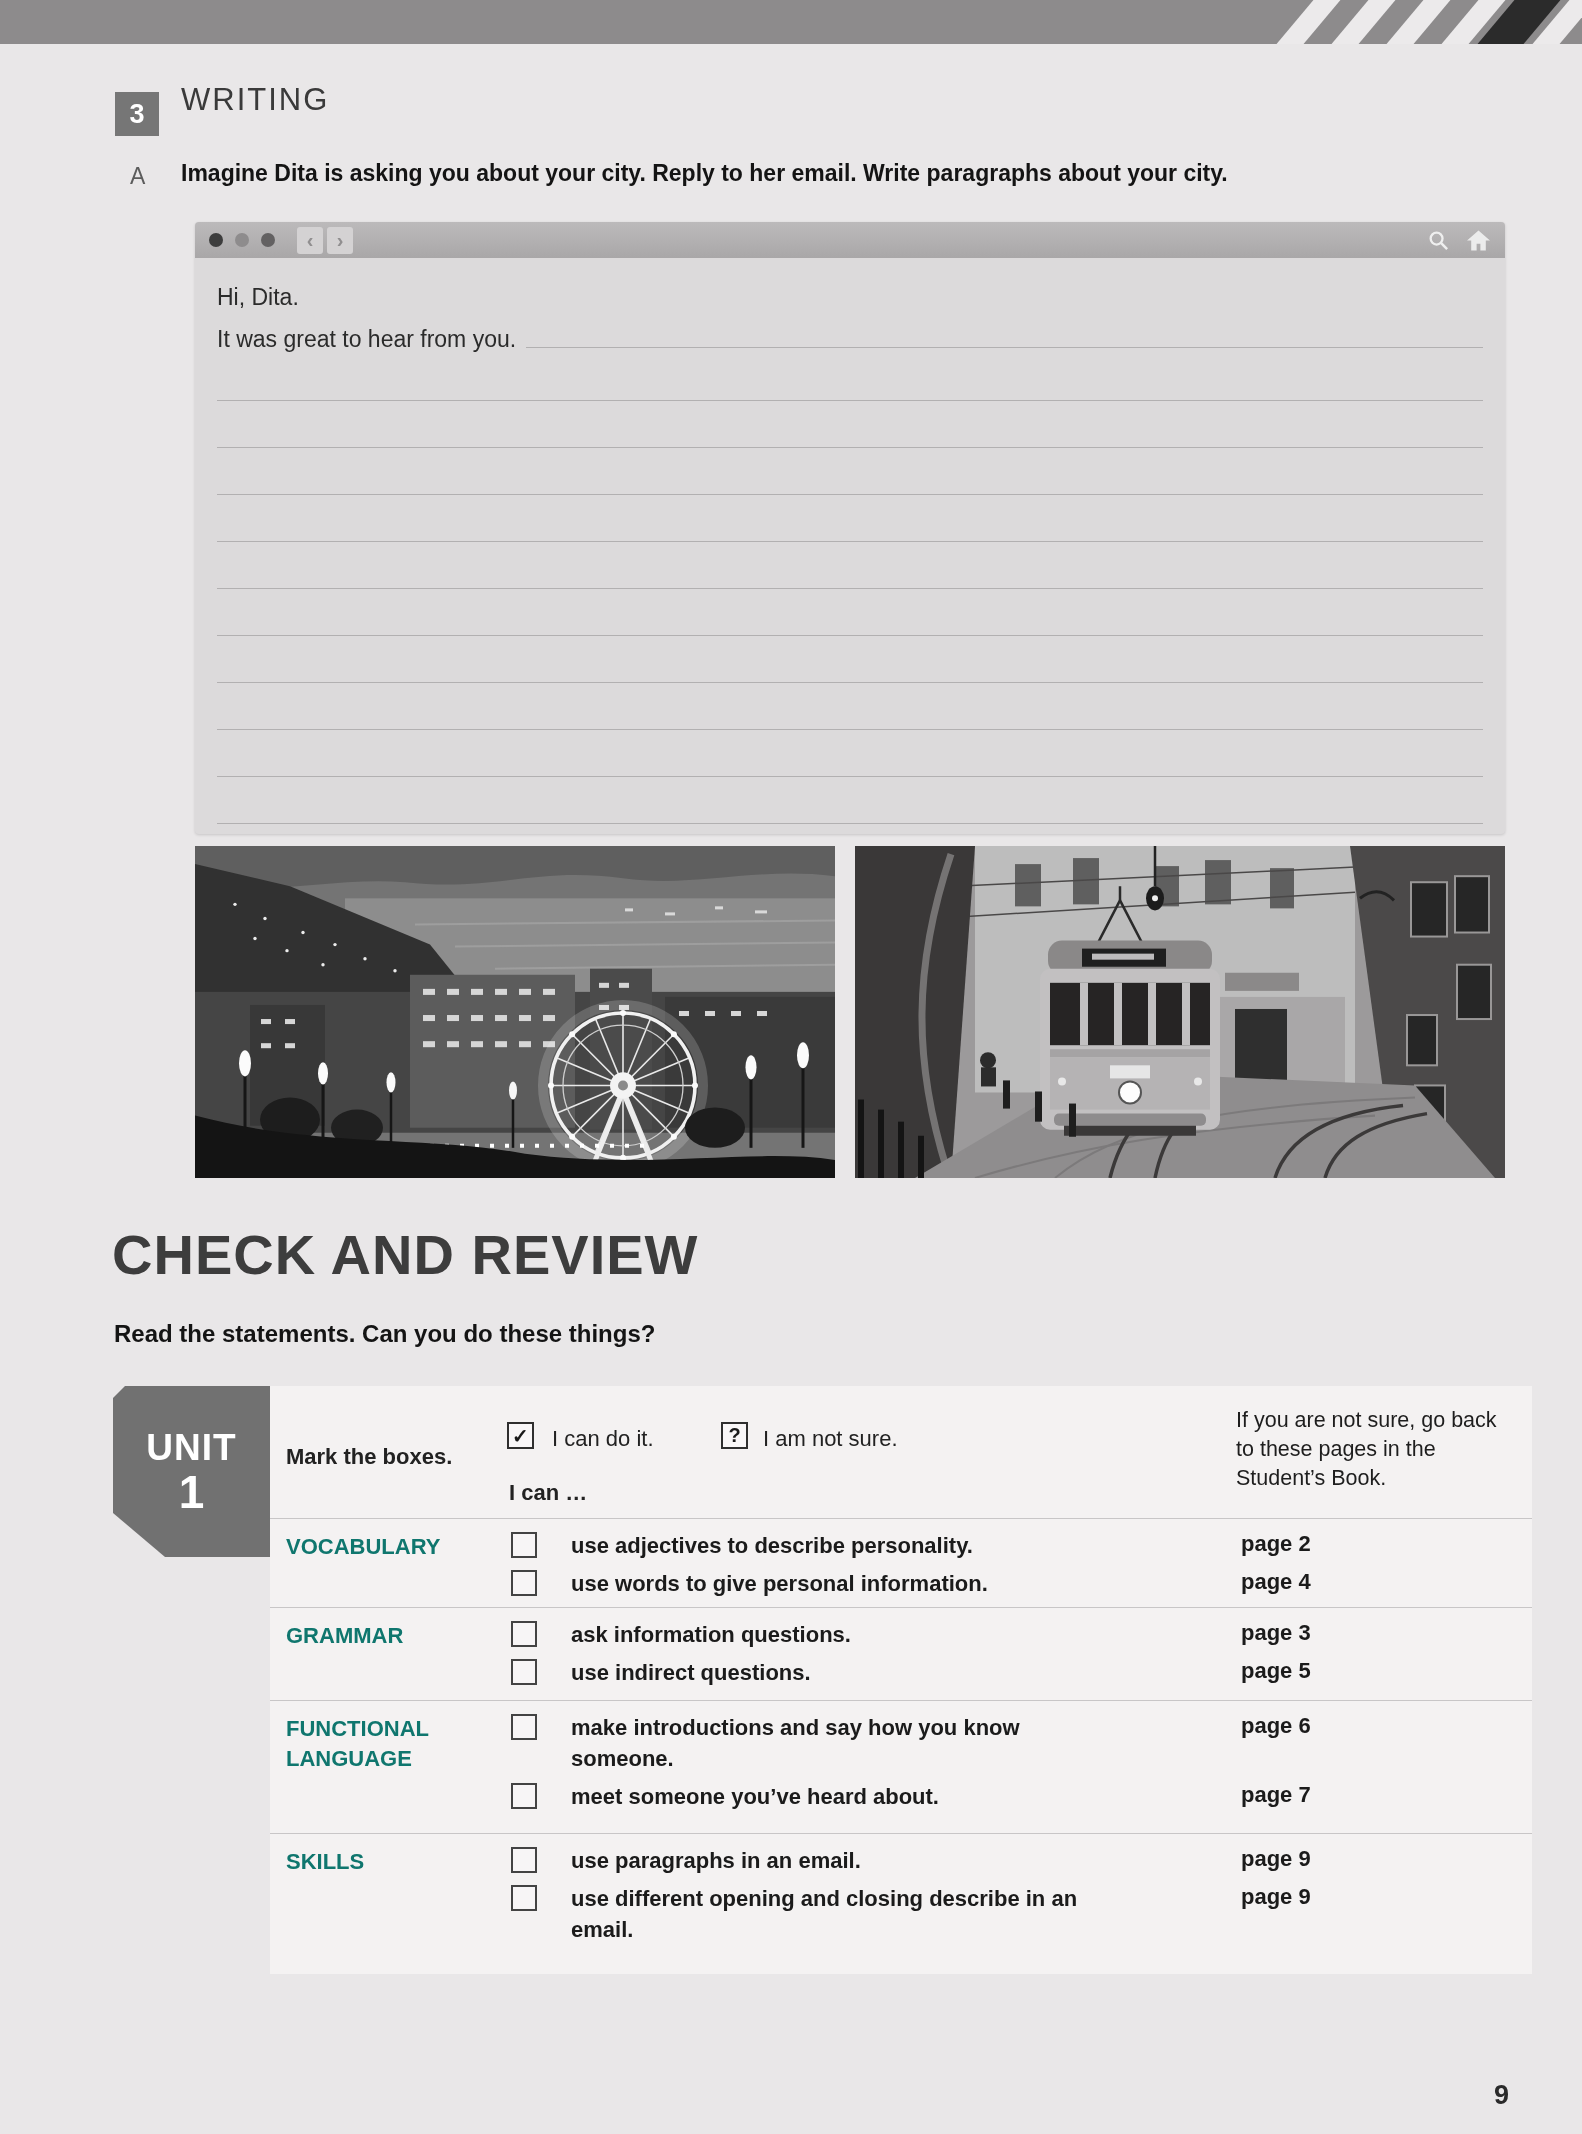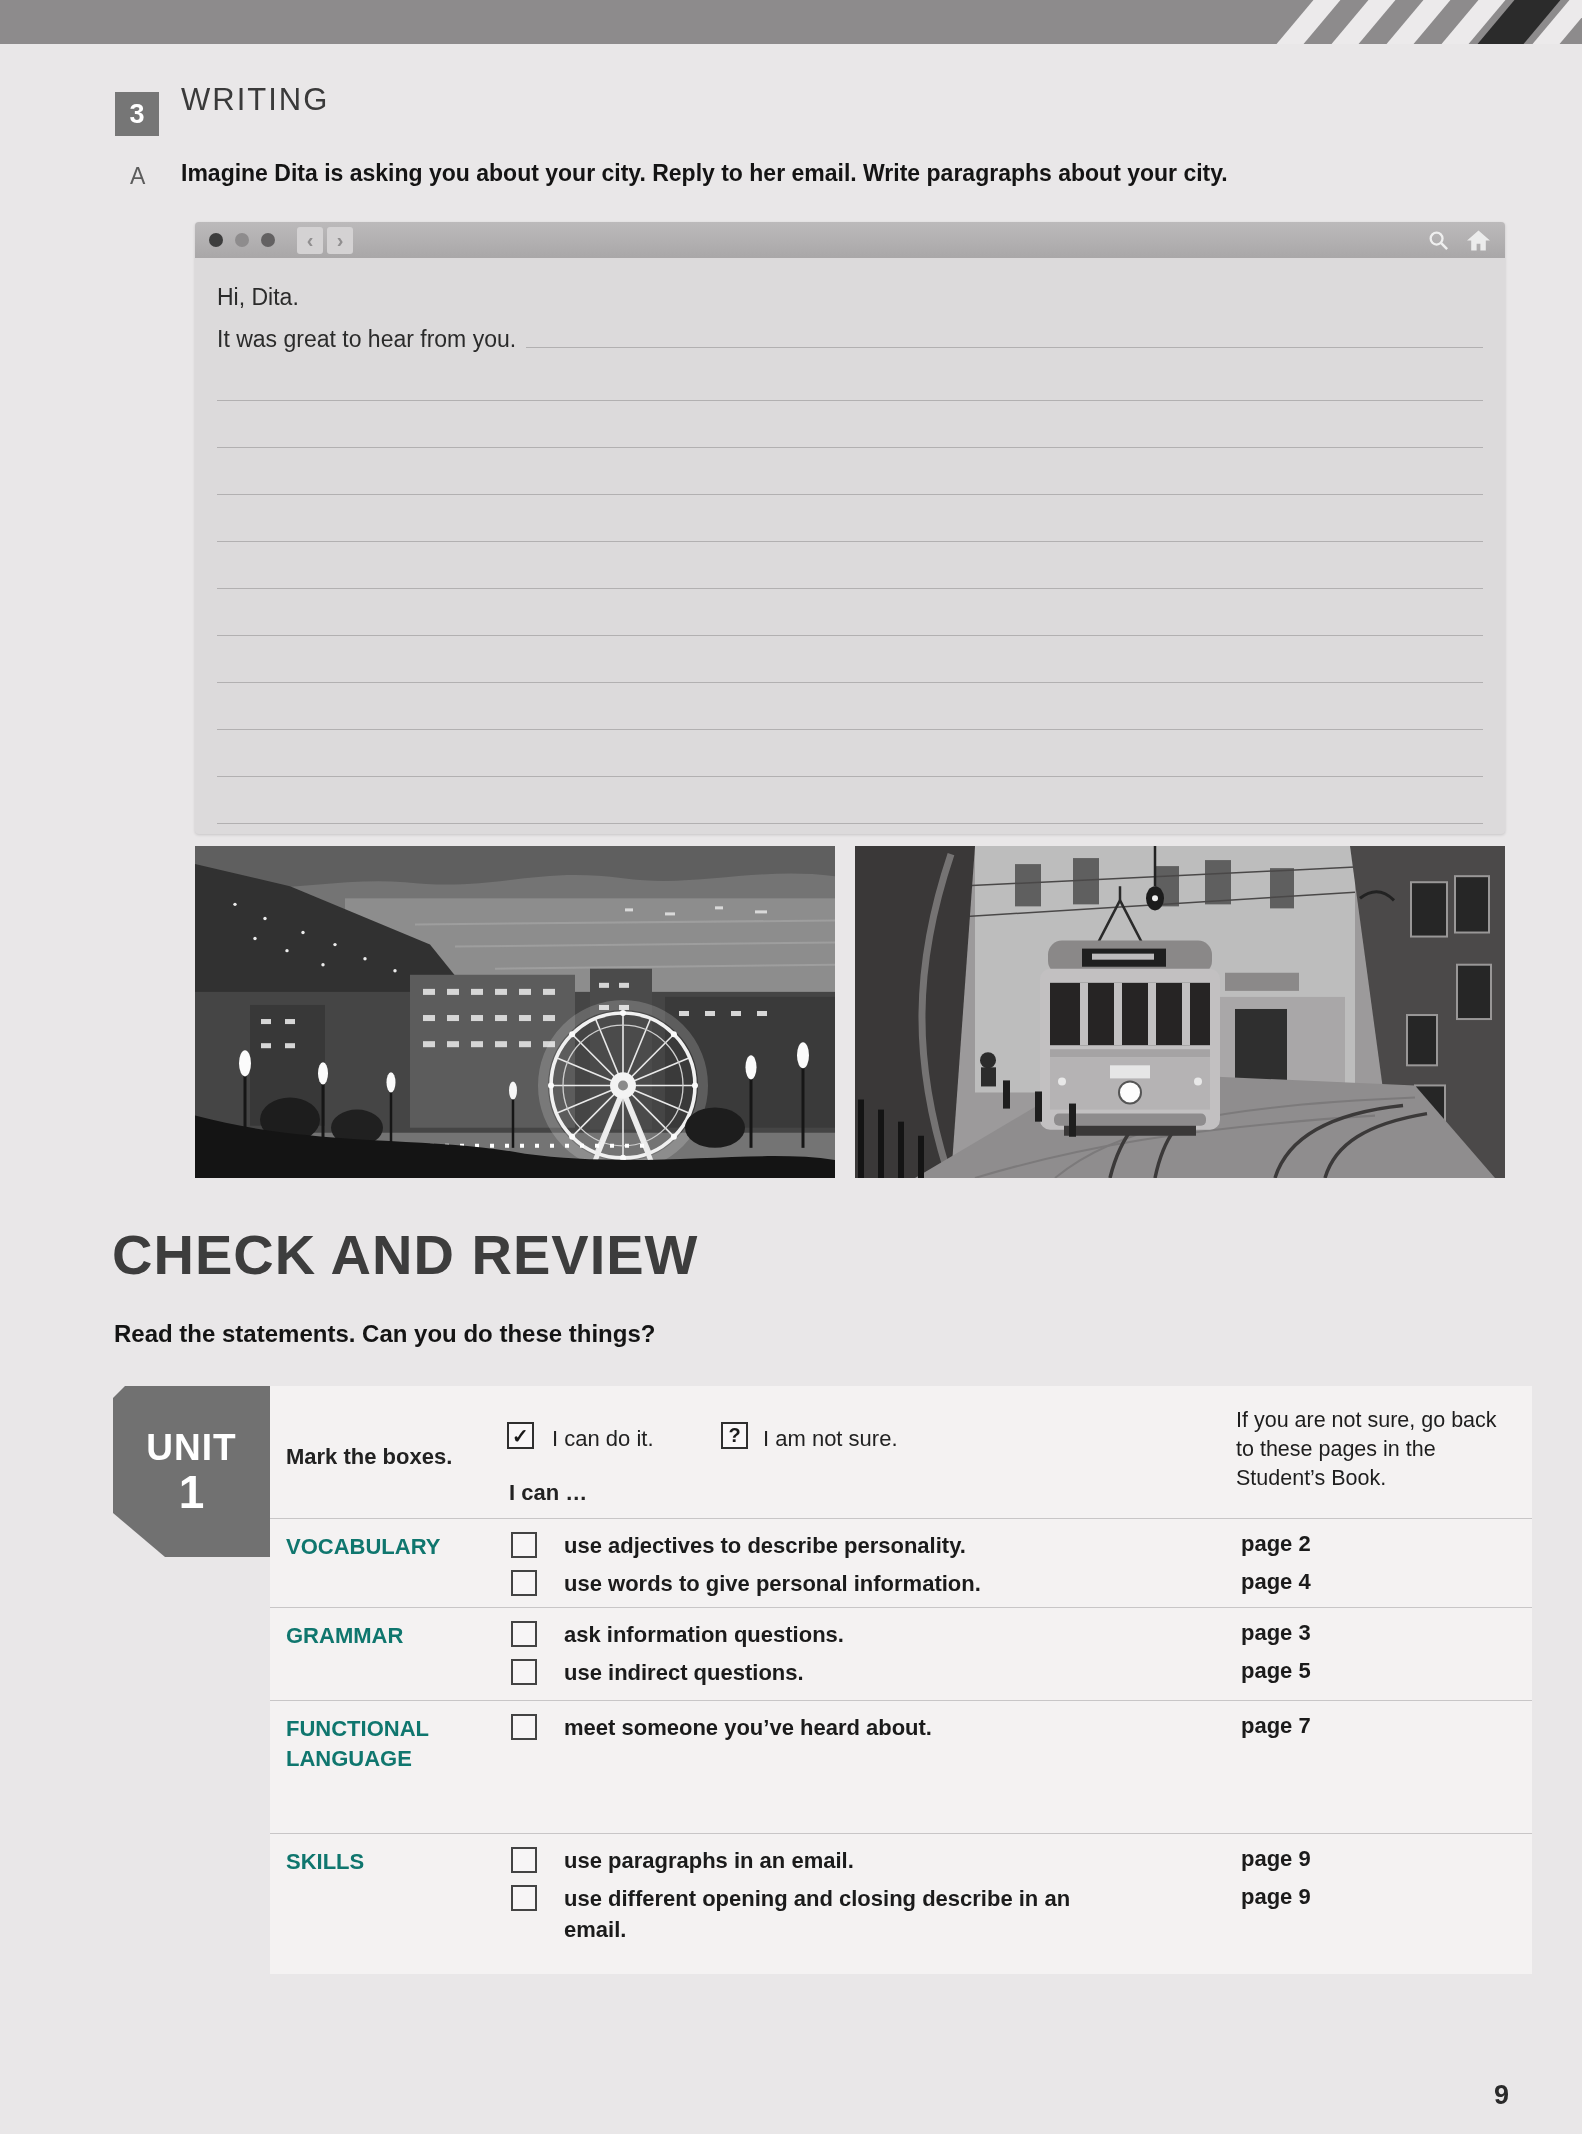--- a/index.html
+++ b/index.html
@@ -64,21 +64,21 @@
   .hdr-notsure{position:absolute;left:493px;top:40px;}
   .hdr-ican{position:absolute;left:239px;top:94px;font-weight:bold;}
   .hdr-note{position:absolute;left:966px;top:20px;width:262px;font-size:21.5px;line-height:29px;color:#1e1e1e;}
 
   .sec{border-top:1px solid #c8c6c7;display:flex;padding:11px 0 0 16px;box-sizing:border-box;flex:none;}
   .sec-voc{height:89px}.sec-gra{height:93px}.sec-fun{height:133px}.sec-ski{flex:1}
   .cat{width:225px;flex:none;color:#0f766e;font-weight:bold;font-size:22px;line-height:30px;padding-top:2px;}
   .items{position:relative;flex:1;}
   .item{position:relative;display:flex;align-items:flex-start;margin-bottom:7px;}
   .cbox{width:26px;height:26px;border:2px solid #434343;background:#f7f5f6;flex:none;margin-top:2px;box-sizing:border-box;}
-  .itext{margin-left:27px;width:540px;font-size:22px;font-weight:bold;line-height:31px;color:#1b1b1b;}
+  .itext{margin-left:34px;width:540px;font-size:22px;font-weight:bold;line-height:31px;color:#1b1b1b;}
   .ipage{position:absolute;left:730px;top:1px;font-size:22px;font-weight:bold;color:#1b1b1b;white-space:nowrap;}
 
   .folio{position:absolute;left:1494px;top:2080px;font-size:27px;font-weight:bold;color:#2a2a2a;}
 </style>
 </head>
 <body>
 
 <div class="page">
 
   <div class="top-band">
@@ -381,20 +381,25 @@
           <div class="ipage">page 5</div>
         </div>
       </div>
     </div>
 
     <div class="sec sec-fun">
       <div class="cat">FUNCTIONAL LANGUAGE</div>
       <div class="items">
         <div class="item">
           <div class="cbox"></div>
+          <div class="itext">make introductions and say how you know someone.</div>
+          <div class="ipage">page 6</div>
+        </div>
+        <div class="item">
+          <div class="cbox"></div>
           <div class="itext">meet someone you’ve heard about.</div>
           <div class="ipage">page 7</div>
         </div>
       </div>
     </div>
 
     <div class="sec sec-ski">
       <div class="cat">SKILLS</div>
       <div class="items">
         <div class="item">

